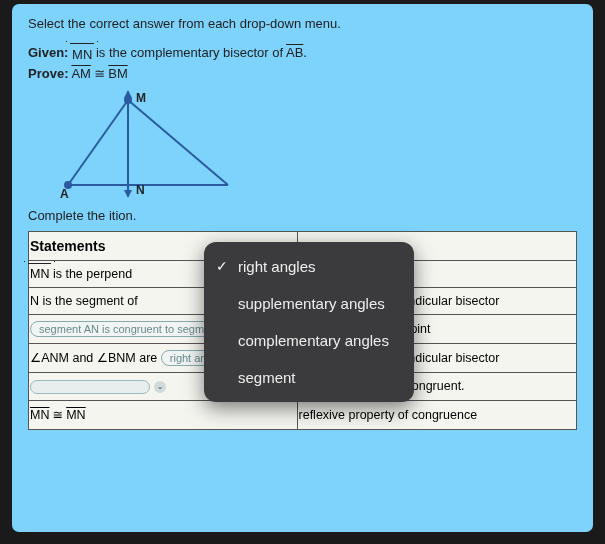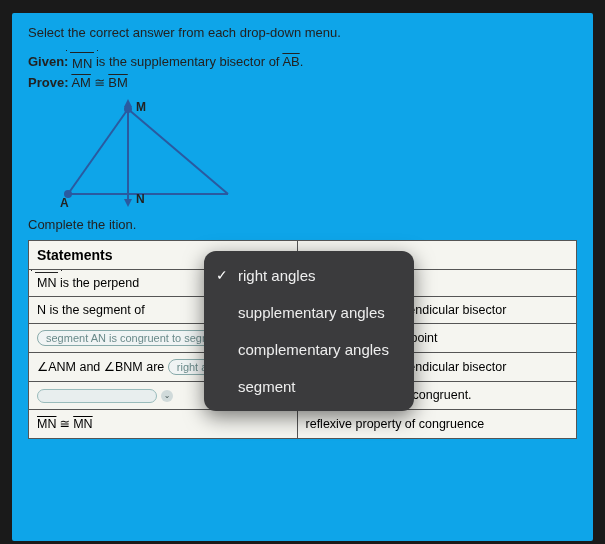--- a/index.html
+++ b/index.html
@@ -7,24 +7,24 @@
     margin: 0;
     padding: 0;
     font-family: Arial, Helvetica, sans-serif;
     background: #1a1a1a;
     width: 605px;
     height: 544px;
     overflow: hidden;
     position: relative;
   }
   .page {
-    background: #0ea5e9;
-    margin: 13px 12px;
+    background: #7dd3fc;
+    margin: 4px 12px;
     padding: 12px 16px;
-    border-radius: 2px;
+    border-radius: 7px;
     height: 528px;
     position: relative;
   }
   .instruction { font-size: 13px; color: #222; margin-bottom: 14px; }
   .given, .prove { font-size: 13px; color: #222; margin-bottom: 6px; }
   .given b, .prove b { font-weight: bold; }
   .mn-dbl { display:inline-block; position:relative; }
   .mn-dbl::before {
     content:""; position:absolute; left:-2px; right:-2px; top:-4px;
     border-top:1px solid #222;
@@ -39,21 +39,21 @@
   .figure { margin: 8px 0 4px 30px; }
   .complete { font-size: 13px; color: #222; margin-top:2px; }
   table.proof {
     border-collapse: collapse;
     width: 100%;
     margin-top: 8px;
     font-size: 12.5px;
   }
   table.proof th, table.proof td {
     border: 1px solid #555;
-    padding: 6px 8px;
+    padding: 6px 1px;
     text-align: left;
     vertical-align: middle;
     background: #f5f5f0;
   }
   table.proof th { font-weight: bold; font-size: 14px; }
   .dropdown-pill {
     display:inline-flex; align-items:center;
     border:1px solid #8aa; border-radius:12px;
     padding:1px 8px; font-size:11px; color:#6a8a8a;
     background:#f0f4f4; gap:6px;
@@ -103,21 +103,21 @@
 <body>
 
 <div class="page">
 
   <div class="instruction">Select the correct answer from each drop-down menu.</div>
 
   <div class="given">
     <b>Given:</b>
     <span style="position:relative; top:2px;">
       <span class="mn-dbl">MN</span>
-    </span><span> is the supplementary bisector of </span><span class="overline">AB</span><span>.</span>
+    </span><span> is the complementary bisector of </span><span class="overline">AB</span><span>.</span>
   </div>
 
   <div class="prove">
     <b>Prove:</b>
     <span class="overline">AM</span><span class="congruent"> ≅ </span><span class="overline">BM</span>
   </div>
 
   <div class="figure">
     <svg width="180" height="110" viewBox="0 0 180 110">
       <line x1="10" y1="95" x2="170" y2="95" stroke="#2a5aa0" stroke-width="2"></line>

